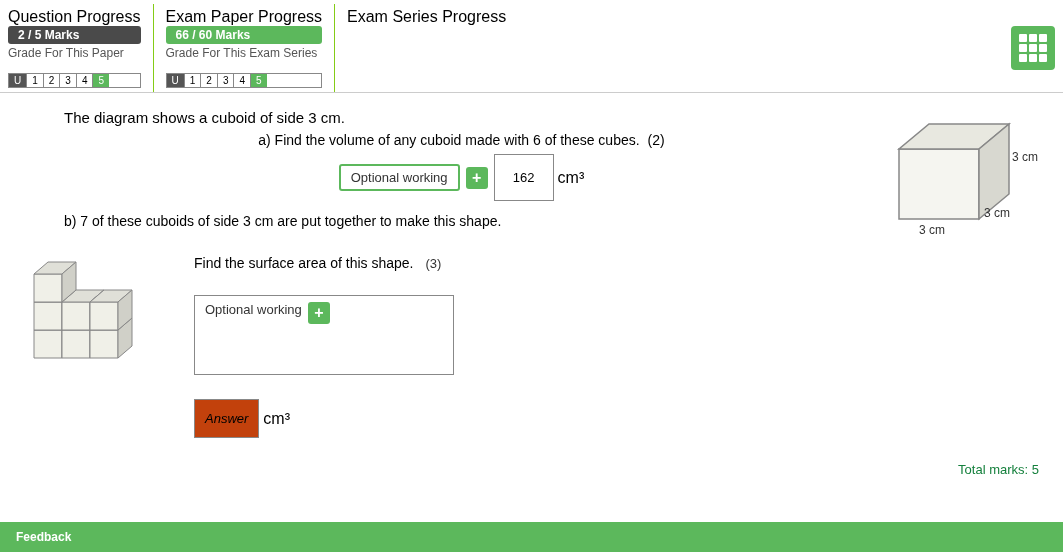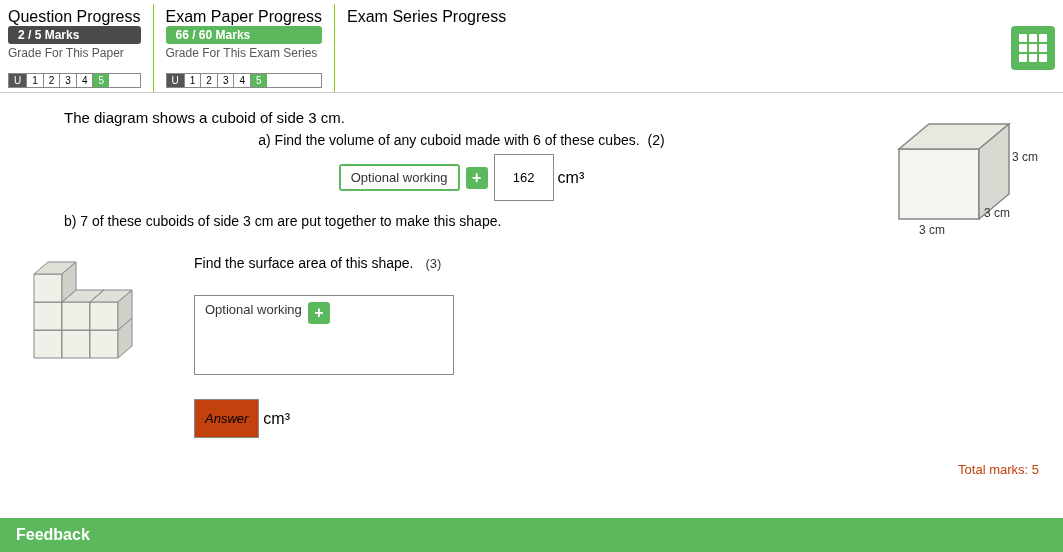--- a/index.html
+++ b/index.html
@@ -231,28 +231,28 @@
       font-size: 13px;
       min-width: 60px;
       background: #c2410c;
       font-style: italic;
     }
 
     .total-marks {
       font-size: 13px;
       text-align: right;
       margin-top: auto;
-      color: #c2410c;
+      color: #15803d;
     }
 
     .feedback-bar {
       background: #5cb85c;
       color: white;
       padding: 8px 16px;
-      font-size: 16px;
+      font-size: 12px;
       font-weight: bold;
     }
 
     .top-sections {
       display: flex;
       gap: 0;
       align-items: stretch;
     }
 
     .top-section {

